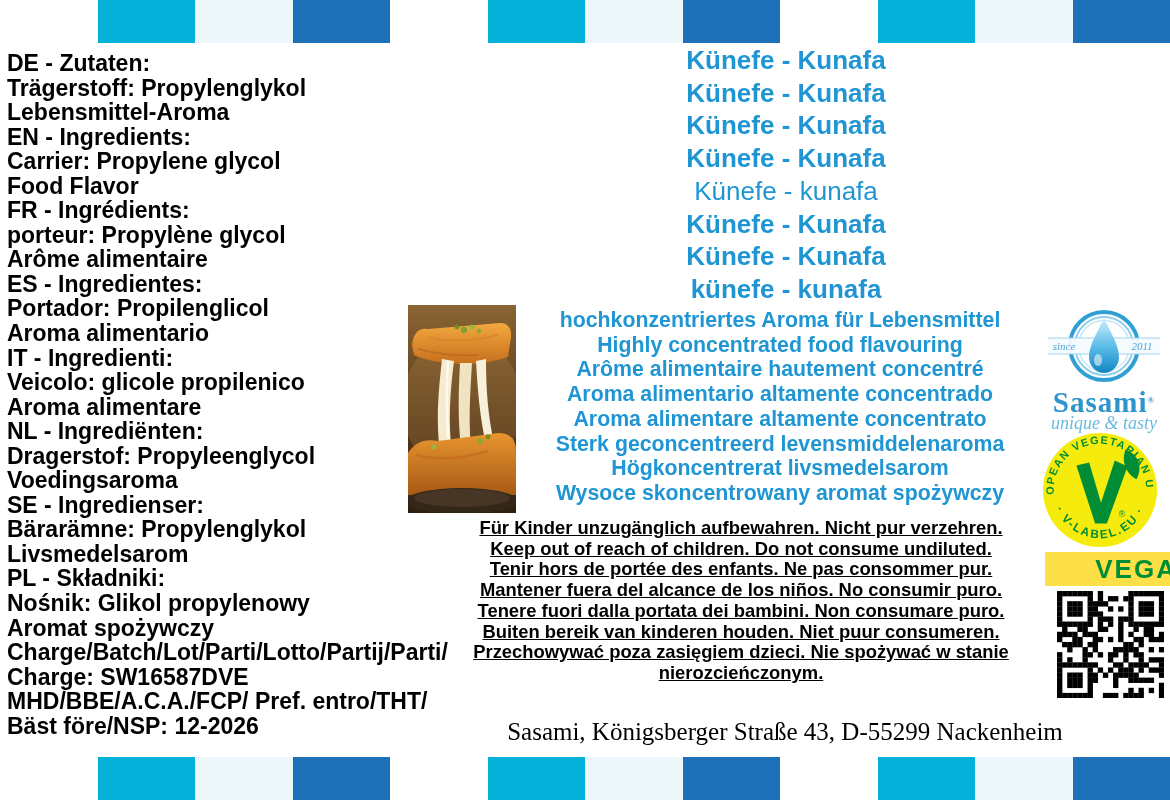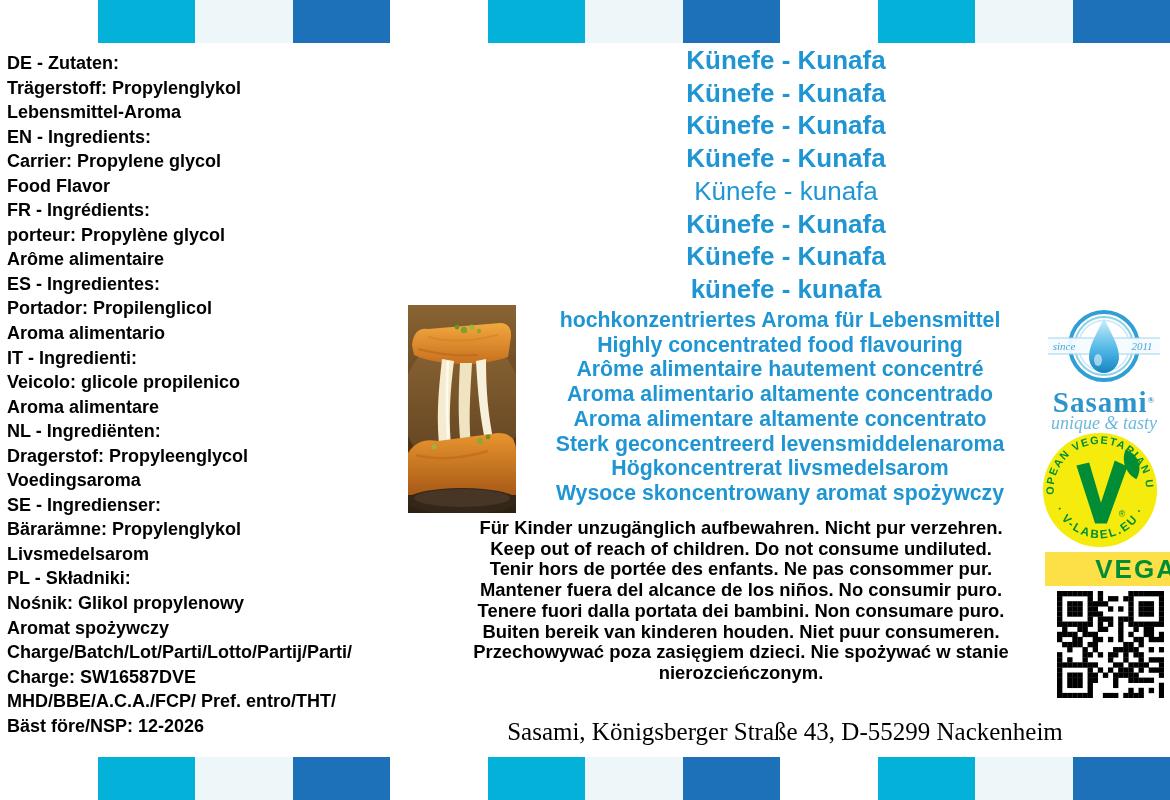--- a/index.html
+++ b/index.html
@@ -9,34 +9,34 @@
   .border-strip{position:absolute;left:0;width:1170px;height:43px;display:flex;}
   .border-top{top:0;}
   .border-bottom{bottom:0;}
   .bblock{flex:1;height:100%;}
   .bb-white{background:#ffffff;}
   .bb-cyan{background:#04b2d9;}
   .bb-pale{background:#edf6f9;}
   .bb-dark{background:#1d71b8;}
   
   .ingredients{position:absolute;left:7px;top:51px;width:410px;
-               font-size:18px;font-weight:bold;color:#000;line-height:24.55px;white-space:nowrap;}
+               font-size:23px;font-weight:bold;color:#000;line-height:24.55px;white-space:nowrap;}
   
   .product-names{position:absolute;left:516px;top:44px;width:540px;text-align:center;
                  color:#1f96d3;font-size:26px;font-weight:bold;}
   .product-names .pline{line-height:32.7px;}
   .product-names .pline.regular{font-weight:normal;}
   
   .food-image{position:absolute;left:408px;top:305px;width:108px;height:208px;}
   
   .descriptions{position:absolute;left:516px;top:308px;width:528px;text-align:center;
                 color:#1f96d3;font-size:21.3px;font-weight:bold;line-height:24.7px;white-space:nowrap;}
   
   .warnings{position:absolute;left:405px;top:518px;width:672px;text-align:center;
-            color:#000;font-size:18.4px;font-weight:bold;line-height:20.7px;white-space:nowrap;}
+            color:#000;font-size:18.4px;font-weight:bold;line-height:20.7px;white-space:nowrap;text-decoration:underline;}
   
   .address{position:absolute;left:400px;top:718px;width:770px;text-align:center;
            font-family:"Liberation Serif",serif;font-size:25px;color:#000;}
   
   .sasami-logo{position:absolute;left:1048px;top:308px;width:112px;text-align:center;}
   .sasami-word{font-family:"Liberation Serif",serif;font-weight:bold;font-size:29px;
                color:#2e94cc;line-height:28px;letter-spacing:1px;position:relative;}
   .sasami-reg{font-size:9px;vertical-align:top;position:relative;top:-2px;}
   .sasami-tagline{font-family:"Liberation Serif",serif;font-style:italic;font-size:18px;
                   color:#6cb9dd;line-height:14px;}

